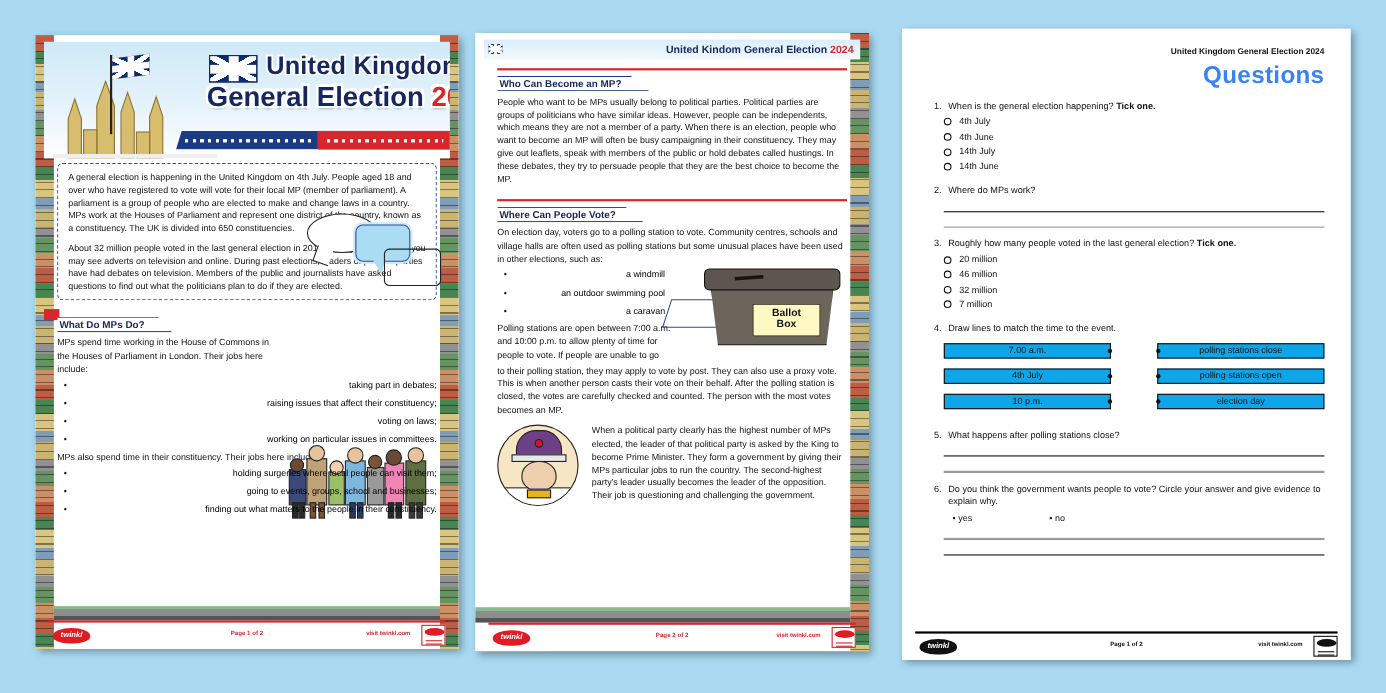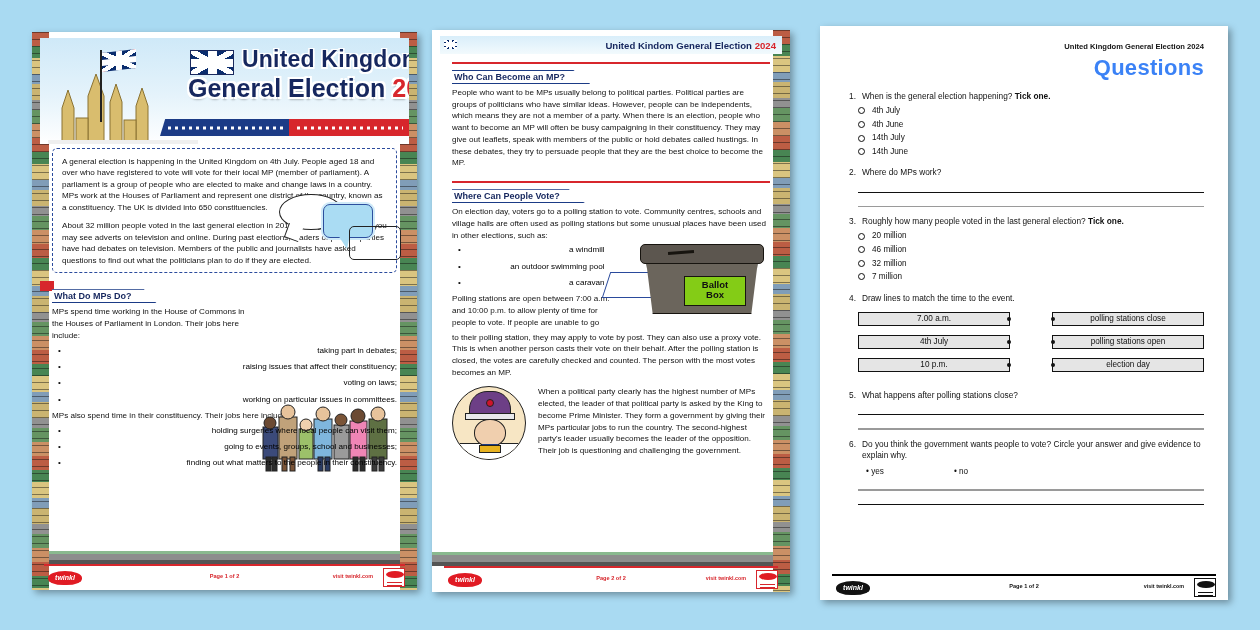--- a/index.html
+++ b/index.html
@@ -170,21 +170,21 @@
   .ballot {
     position:absolute; right:0; top:34px; width:132px; height:84px;
   }
   .ballot .lid { position:absolute; left:2px; top:4px; width:124px; height:20px; background:#5c564f;
     border:1.4px solid #17140f; border-radius:5px; }
   .ballot .slot { position:absolute; left:30px; top:11px; width:26px; height:3px; background:#17140f; transform:rotate(-4deg); }
   .ballot .box { position:absolute; left:8px; top:20px; width:112px; height:54px; background:#6b655c;
     border:1.4px solid #17140f; border-radius:4px;
     clip-path: polygon(0 0, 100% 0, 94% 100%, 6% 100%); }
   .ballot .lbl {
-    position:absolute; left:46px; top:36px; width:62px; height:30px; background:#84cc16; border:1px solid #17140f;
+    position:absolute; left:46px; top:36px; width:62px; height:30px; background:#fef9c3; border:1px solid #17140f;
     font-size: 9.5px; font-weight: 800; color:#111; line-height: 1.0; padding-top:3px; text-align:center;
     font-family:"Liberation Sans", sans-serif;
   }
   .ballot .lbl span{ display:block; }
   .bluebox-behind{
     position:absolute; right:58px; top:66px; width:106px; height:26px;
     border:1.4px solid #2a4a9c; transform: skewX(-18deg);
   }
 
   .king { position:absolute; left:0; top:0; width:74px; height:74px; border-radius:50%;
@@ -231,21 +231,21 @@
   .qtxt { flex: 1 1 auto; }
   .qtxt b { font-weight: 800; }
   .opts { margin: 2px 0 0 14px; }
   .opt { display:flex; align-items:center; gap:7px; font-size: 8.2px; line-height: 1.65; }
   .radio { width: 7px; height: 7px; border: 1.3px solid #111; border-radius: 50%; flex:0 0 7px; }
   .answerline { height: 1.4px; background:#111; margin: 13px 0 0 14px; }
   .answerline.grey { background:#9a9a9a; }
   .match { display:flex; justify-content:space-between; margin: 8px 0 0 14px; }
   .mcol { width: 152px; }
   .mitem { position:relative; border:1.2px solid #111; height: 14px; margin-bottom: 9px;
-           font-size: 8.2px; display:flex; align-items:center; justify-content:center; background:#e5e5e5;}
+           font-size: 8.2px; display:flex; align-items:center; justify-content:center; background:#0ea5e9;}
   .mitem .dot { position:absolute; width:4px; height:4px; border-radius:50%; background:#111; top:50%; transform:translateY(-50%);}
   .mcol.left .mitem .dot { right:-2px; }
   .mcol.right .mitem .dot { left:-2px; }
   .yesno { display:flex; gap:70px; margin: 6px 0 0 22px; font-size: 8.2px; }
   .yesno span::before { content:"•  "; }
 </style>
 </head>
 <body>
 
 <div id="stage">

